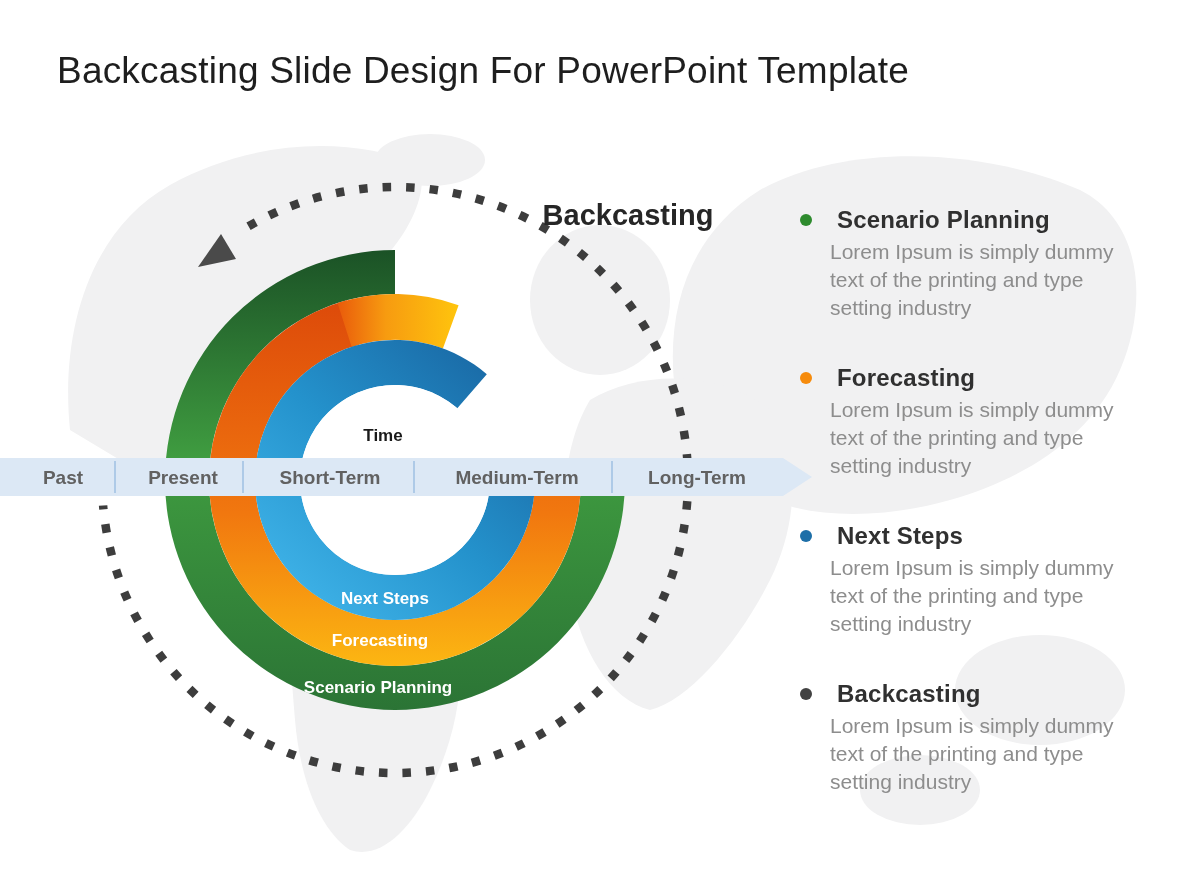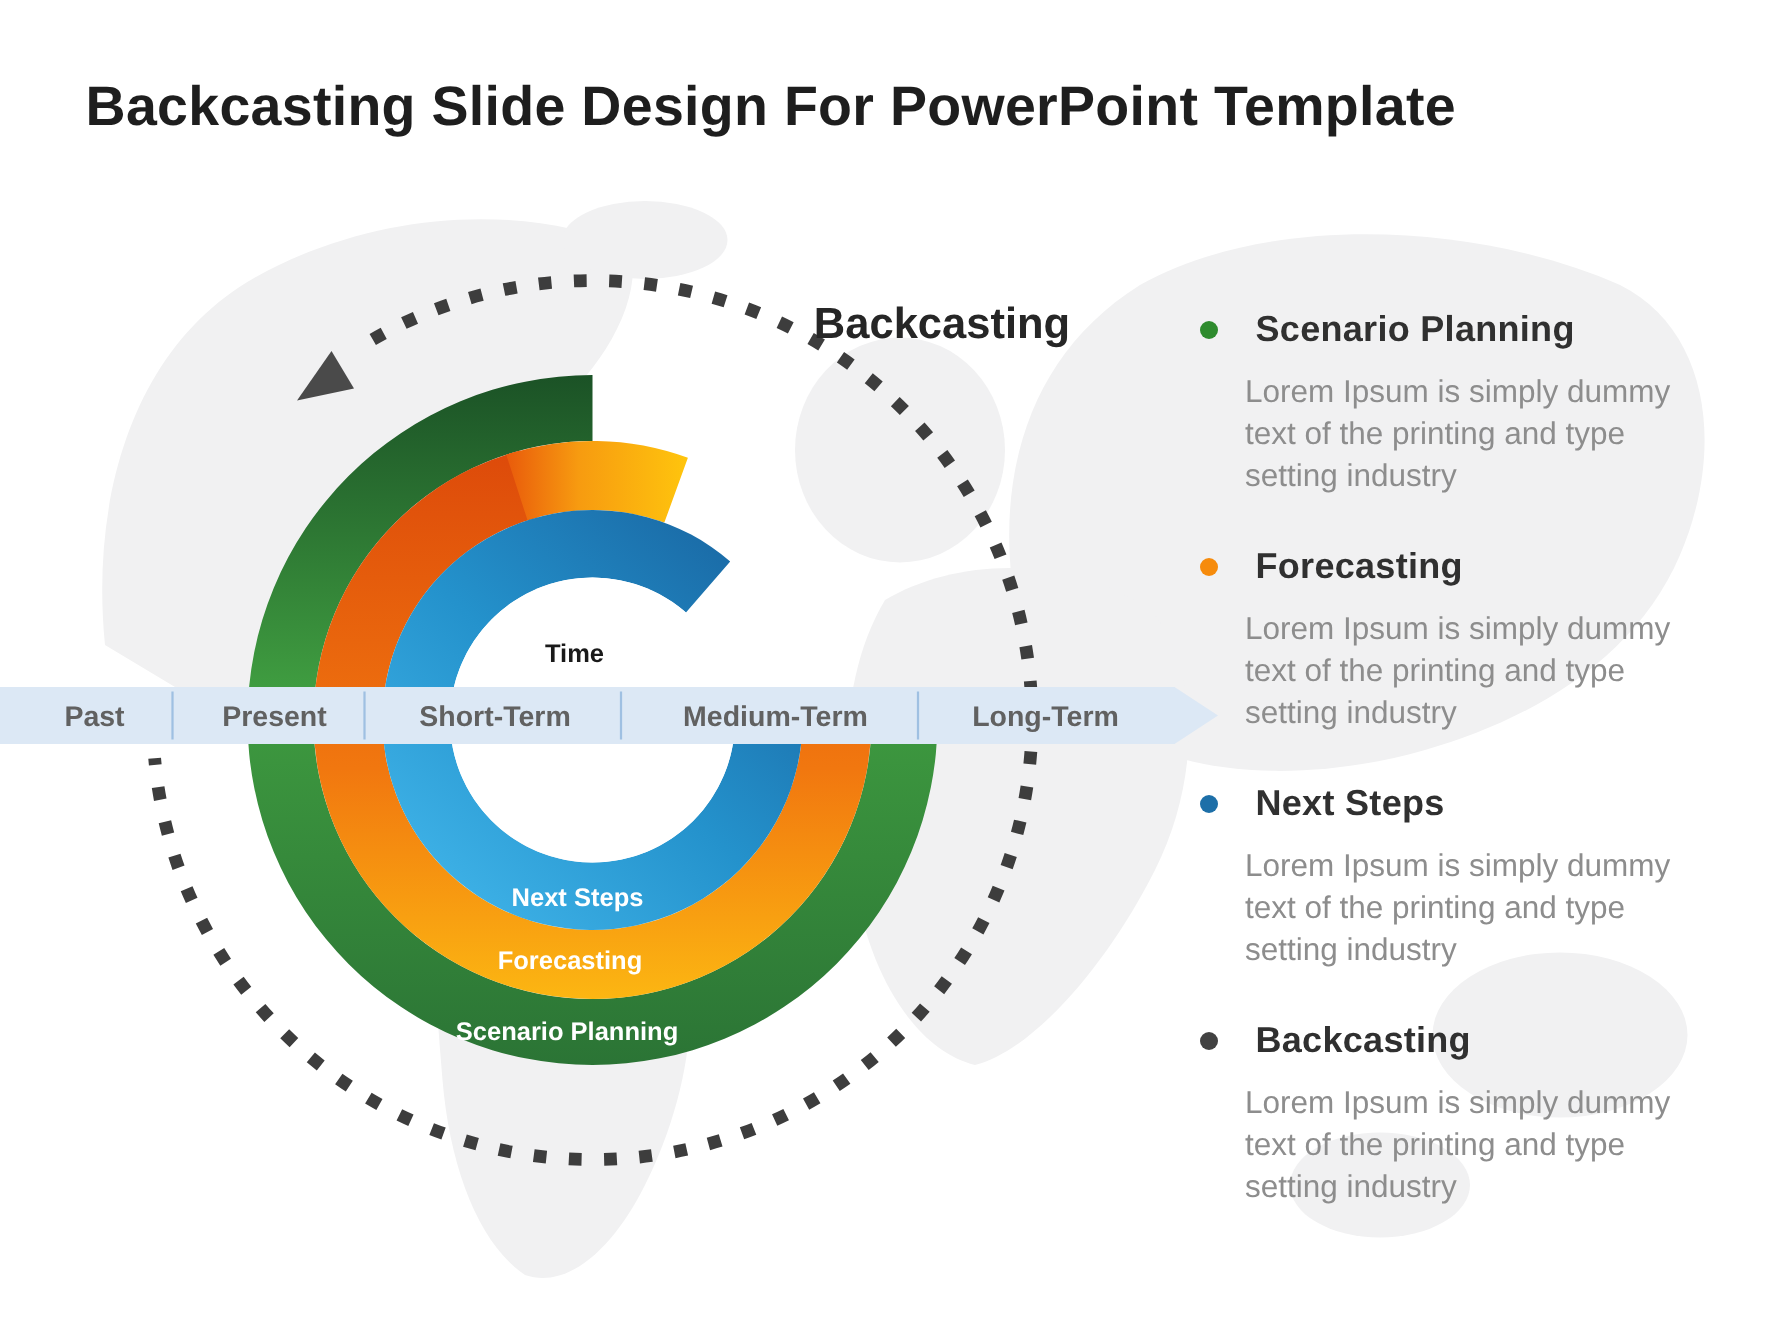--- a/index.html
+++ b/index.html
@@ -2,30 +2,30 @@
 <html><head>
 <meta charset="utf-8">
 <style>
   html,body{margin:0;padding:0;}
   body{
     width:1180px;height:885px;position:relative;overflow:hidden;
     background:#ffffff;font-family:"Liberation Sans",sans-serif;
   }
   .slide-title{
     position:absolute;left:57px;top:50px;
-    font-size:37px;font-weight:700;color:#1e1e1e;letter-spacing:.2px;
+    font-size:37px;font-weight:400;color:#1e1e1e;letter-spacing:.2px;
   }
   .diagram-svg{position:absolute;left:0;top:0;}
   .legend{position:absolute;left:794px;top:0;width:360px;}
   .legend-item{position:absolute;left:0;width:330px;}
   .legend-head{display:flex;align-items:center;}
   .bullet{width:12px;height:12px;border-radius:50%;margin-left:6px;margin-right:25px;flex:0 0 auto;}
   .legend-title{font-size:24px;font-weight:700;color:#303030;letter-spacing:.2px;}
   .legend-desc{
-    margin:14px 0 0 36px;width:300px;
+    margin:4px 0 0 36px;width:300px;
     font-size:21px;line-height:28px;color:#8d8d8d;font-weight:400;
   }
   svg text{font-family:"Liberation Sans",sans-serif;}
   .band-label{font-size:19px;font-weight:700;fill:#616161;}
   .ring-label{font-size:17px;font-weight:700;fill:#ffffff;}
   .time-label{font-size:17px;font-weight:700;fill:#1a1a1a;}
   .cycle-label{font-size:29px;font-weight:700;fill:#262626;}
 </style>
 </head>
 <body>

